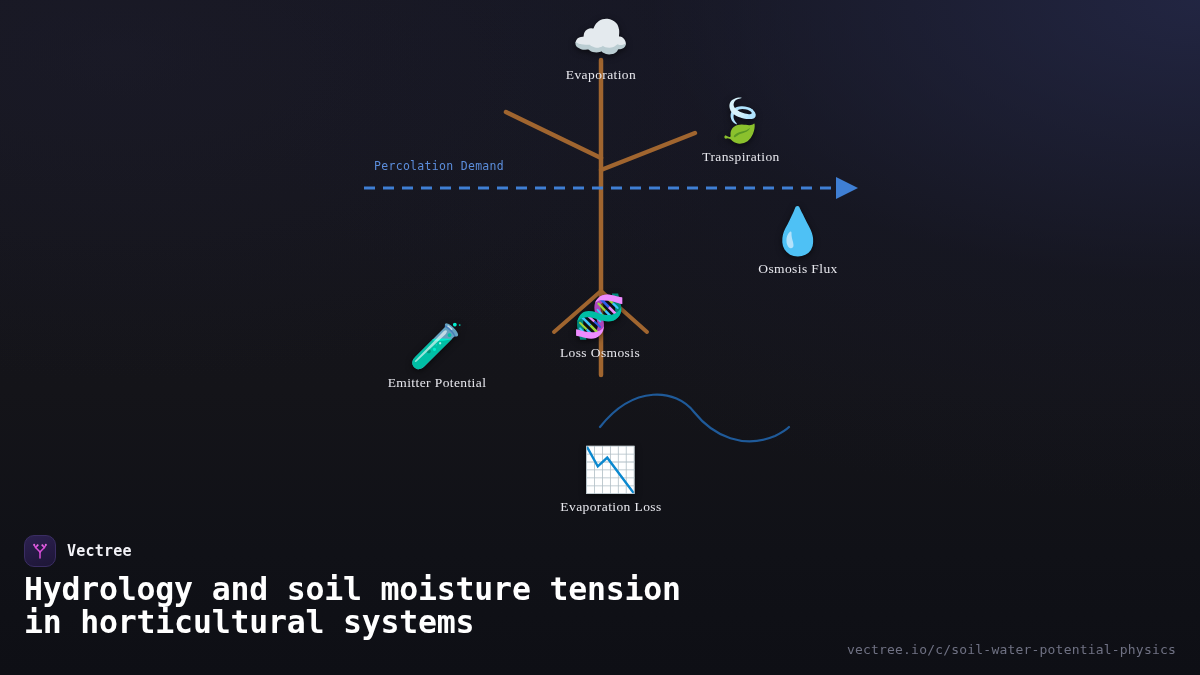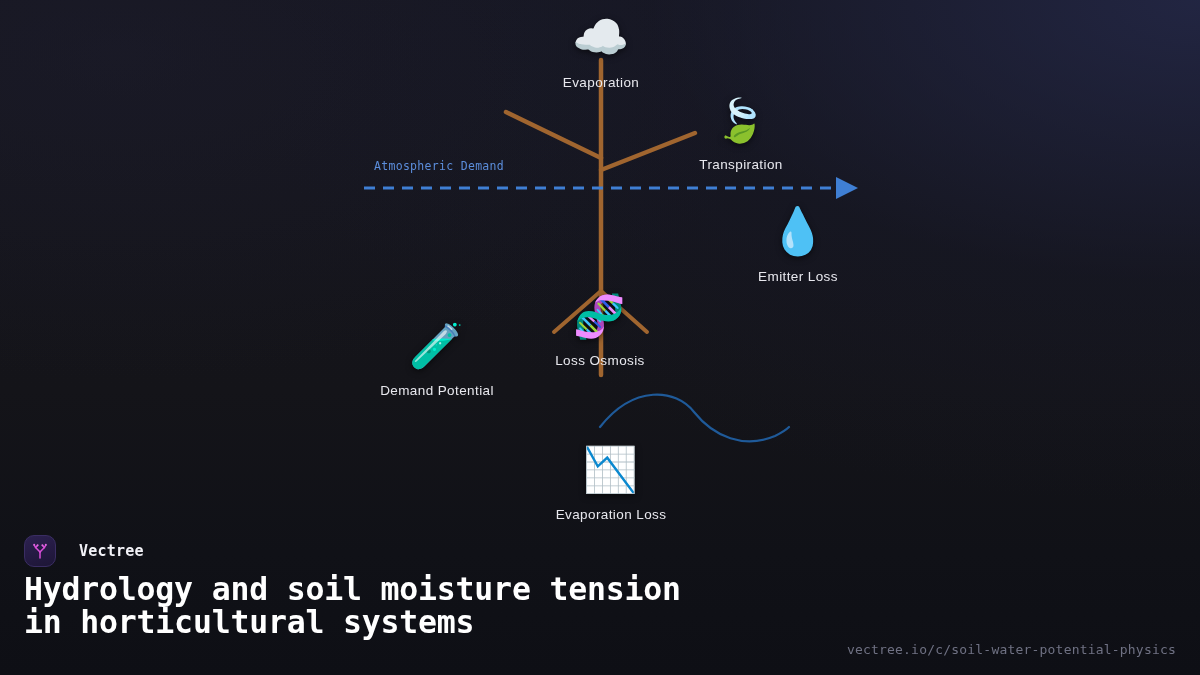--- a/index.html
+++ b/index.html
@@ -25,25 +25,25 @@
   .node{ position:absolute; text-align:center; }
   .node .glyph{
     font-family:"DejaVu Sans", sans-serif;
     line-height:1;
     display:block;
     filter:drop-shadow(0 2px 3px rgba(0,0,0,0.55));
   }
   .node .lbl{
     display:block;
     color:#e8e8ee;
-    font-family:Liberation Sans, sans-serif;
+    font-family:Liberation Serif, serif;
     font-size:13.5px;
     letter-spacing:0.4px;
     white-space:nowrap;
-    margin-top:15px;
+    margin-top:7px;
   }
 
   
   #node-evaporation{ left:501px; top:14px;  width:200px; }
   #node-evaporation .glyph{ font-size:46px; }
 
   #node-transpiration{ left:641px; top:100px; width:200px; }
   #node-transpiration .glyph{ font-size:42px; }
 
   #node-emitter{ left:698px; top:208px; width:200px; }
@@ -67,21 +67,21 @@
   }
   #ann-atmospheric{ left:374px; top:159px; color:#5b8ddb; }
 
   
   #footer{
     position:absolute; left:0; bottom:0; width:1200px; height:150px;
     padding:0 24px;
   }
   #brand{
     position:absolute; left:24px; top:10px;
-    display:flex; align-items:center; gap:23px;
+    display:flex; align-items:center; gap:11px;
   }
   #brand-mark{
     width:32px; height:32px; border-radius:10px;
     background:linear-gradient(160deg,#2c2150 0%,#241a42 55%,#1d1636 100%);
     border:1px solid #3a2d63;
     display:flex; align-items:center; justify-content:center;
     flex:0 0 auto;
   }
   #brand-name{
     color:#f2f2f7; font-size:15px; font-weight:bold;
@@ -135,39 +135,39 @@
       <span class="lbl">Evaporation</span>
     </div>
 
     <div class="node" id="node-transpiration">
       <span class="glyph">🍃</span>
       <span class="lbl">Transpiration</span>
     </div>
 
     <div class="node" id="node-emitter">
       <span class="glyph">💧</span>
-      <span class="lbl">Emitter Loss</span>
+      <span class="lbl">Osmosis Flux</span>
     </div>
 
     <div class="node" id="node-root">
       <span class="glyph">🧬</span>
       <span class="lbl">Loss Osmosis</span>
     </div>
 
     <div class="node" id="node-matric">
       <span class="glyph">🧪</span>
-      <span class="lbl">Demand Potential</span>
+      <span class="lbl">Emitter Potential</span>
     </div>
 
     <div class="node" id="node-percolation">
       <span class="glyph">📉</span>
       <span class="lbl">Evaporation Loss</span>
     </div>
 
-    <div class="ann-label" id="ann-atmospheric">Atmospheric Demand</div>
+    <div class="ann-label" id="ann-atmospheric">Percolation Demand</div>
   </div>
 
   <div id="footer">
 
     <div id="brand">
       <div id="brand-mark">
         <svg width="20" height="20" viewBox="0 0 20 20" aria-hidden="true">
           <g stroke="#d94ed9" stroke-width="1.5" fill="none" stroke-linecap="round">
             <path d="M10 17 L10 11"></path>
             <path d="M10 11 L5.6 6.4"></path>

